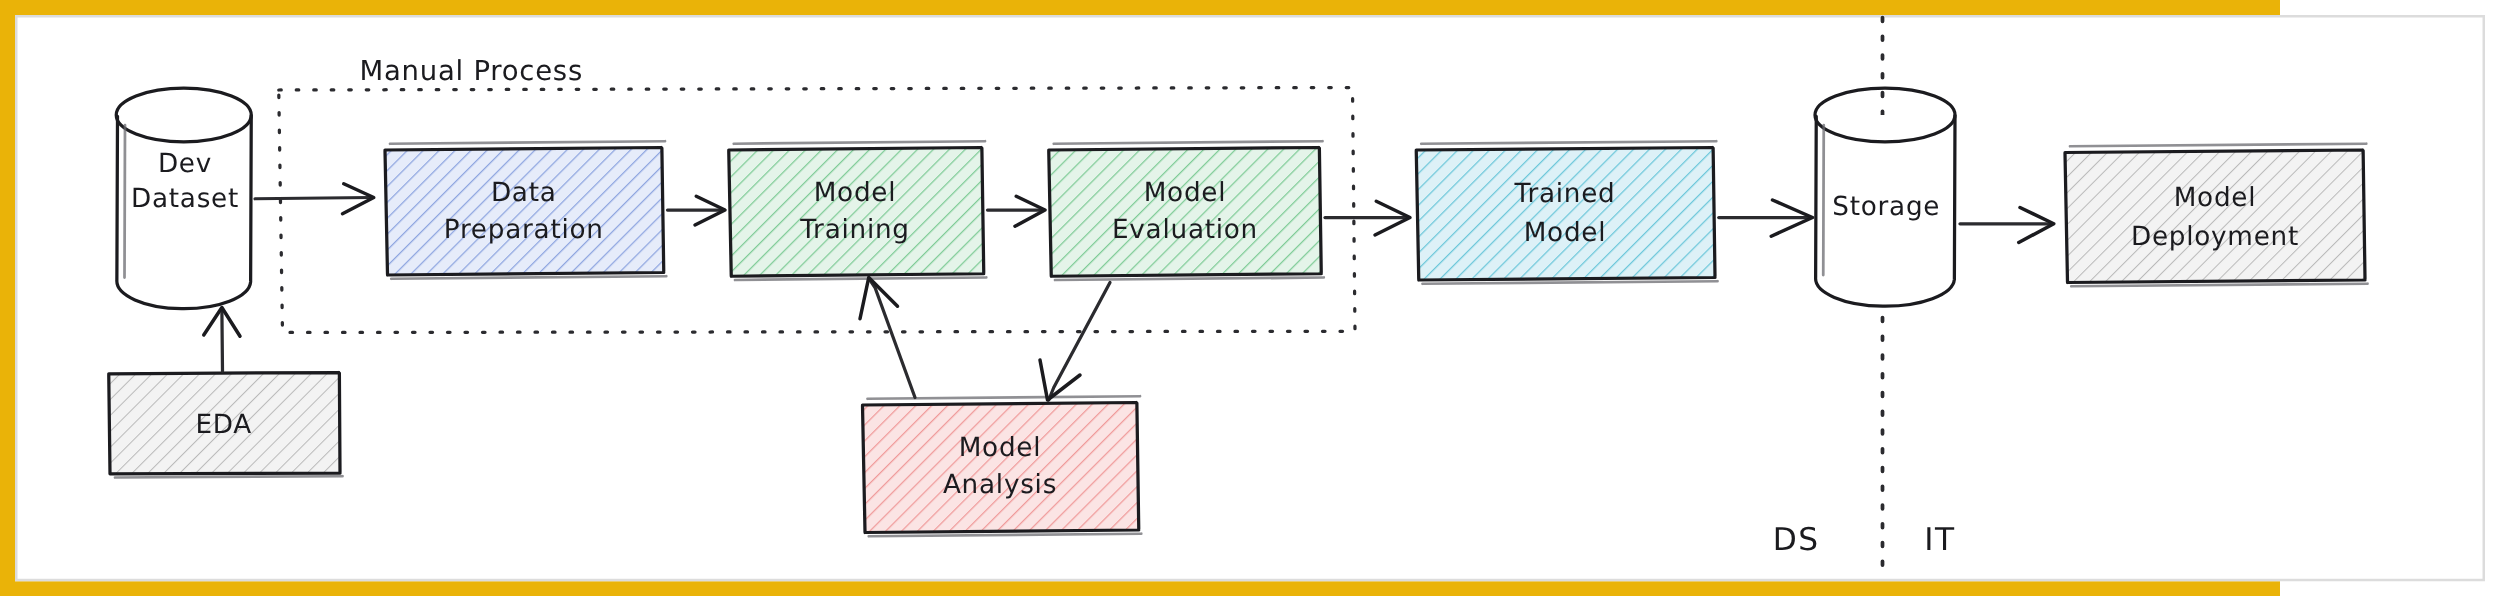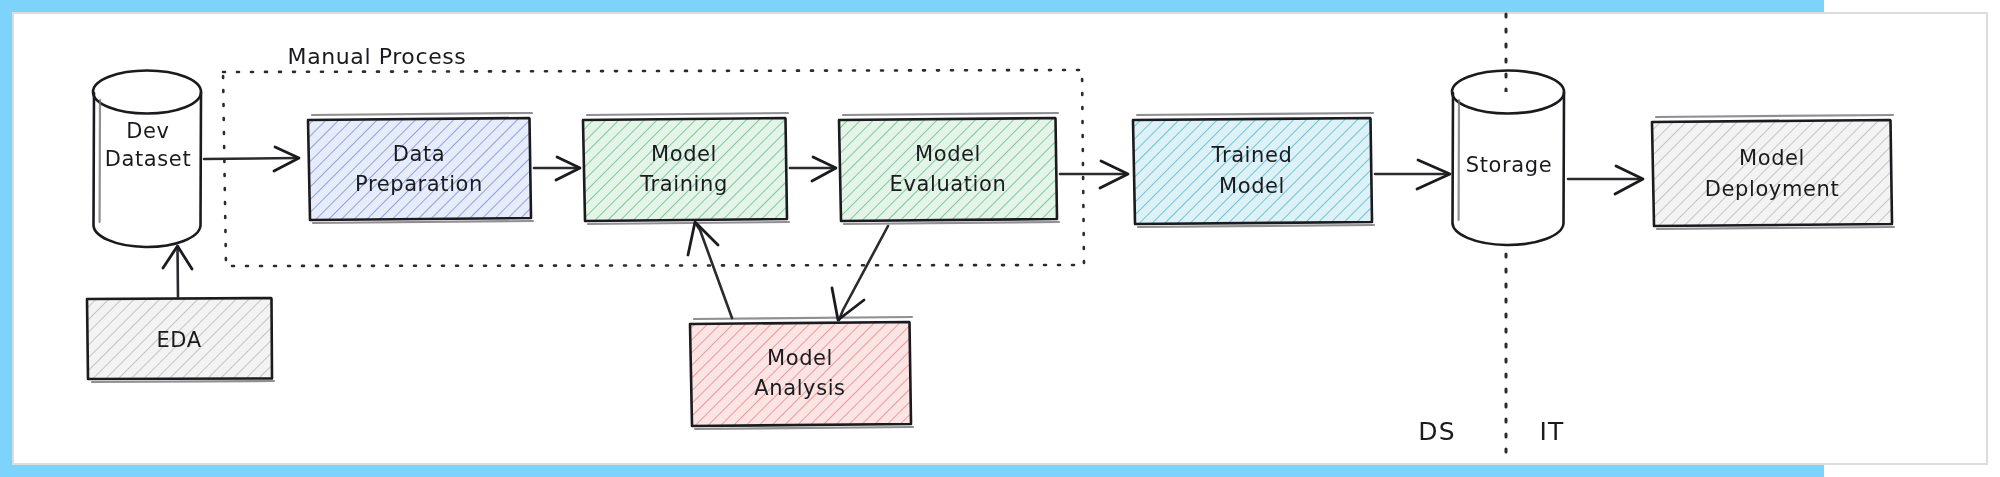--- a/index.html
+++ b/index.html
@@ -6,21 +6,21 @@
   html, body {
     width: 2000px; height: 477px;
     background: #ffffff;
     font-family: "DejaVu Sans", sans-serif;
     overflow: hidden;
   }
   #canvas {
     position: relative;
     width: 1824px;
     height: 477px;
-    background: #7dd3fc;
+    background: #eab308;
   }
   #frame {
     position: absolute;
     left: 12px; top: 12px;
     width: 1976px; height: 453px;
     border: 2px solid #dcdcdc;
     background: #fff;
   }
   svg#diagram {
     position: absolute;

